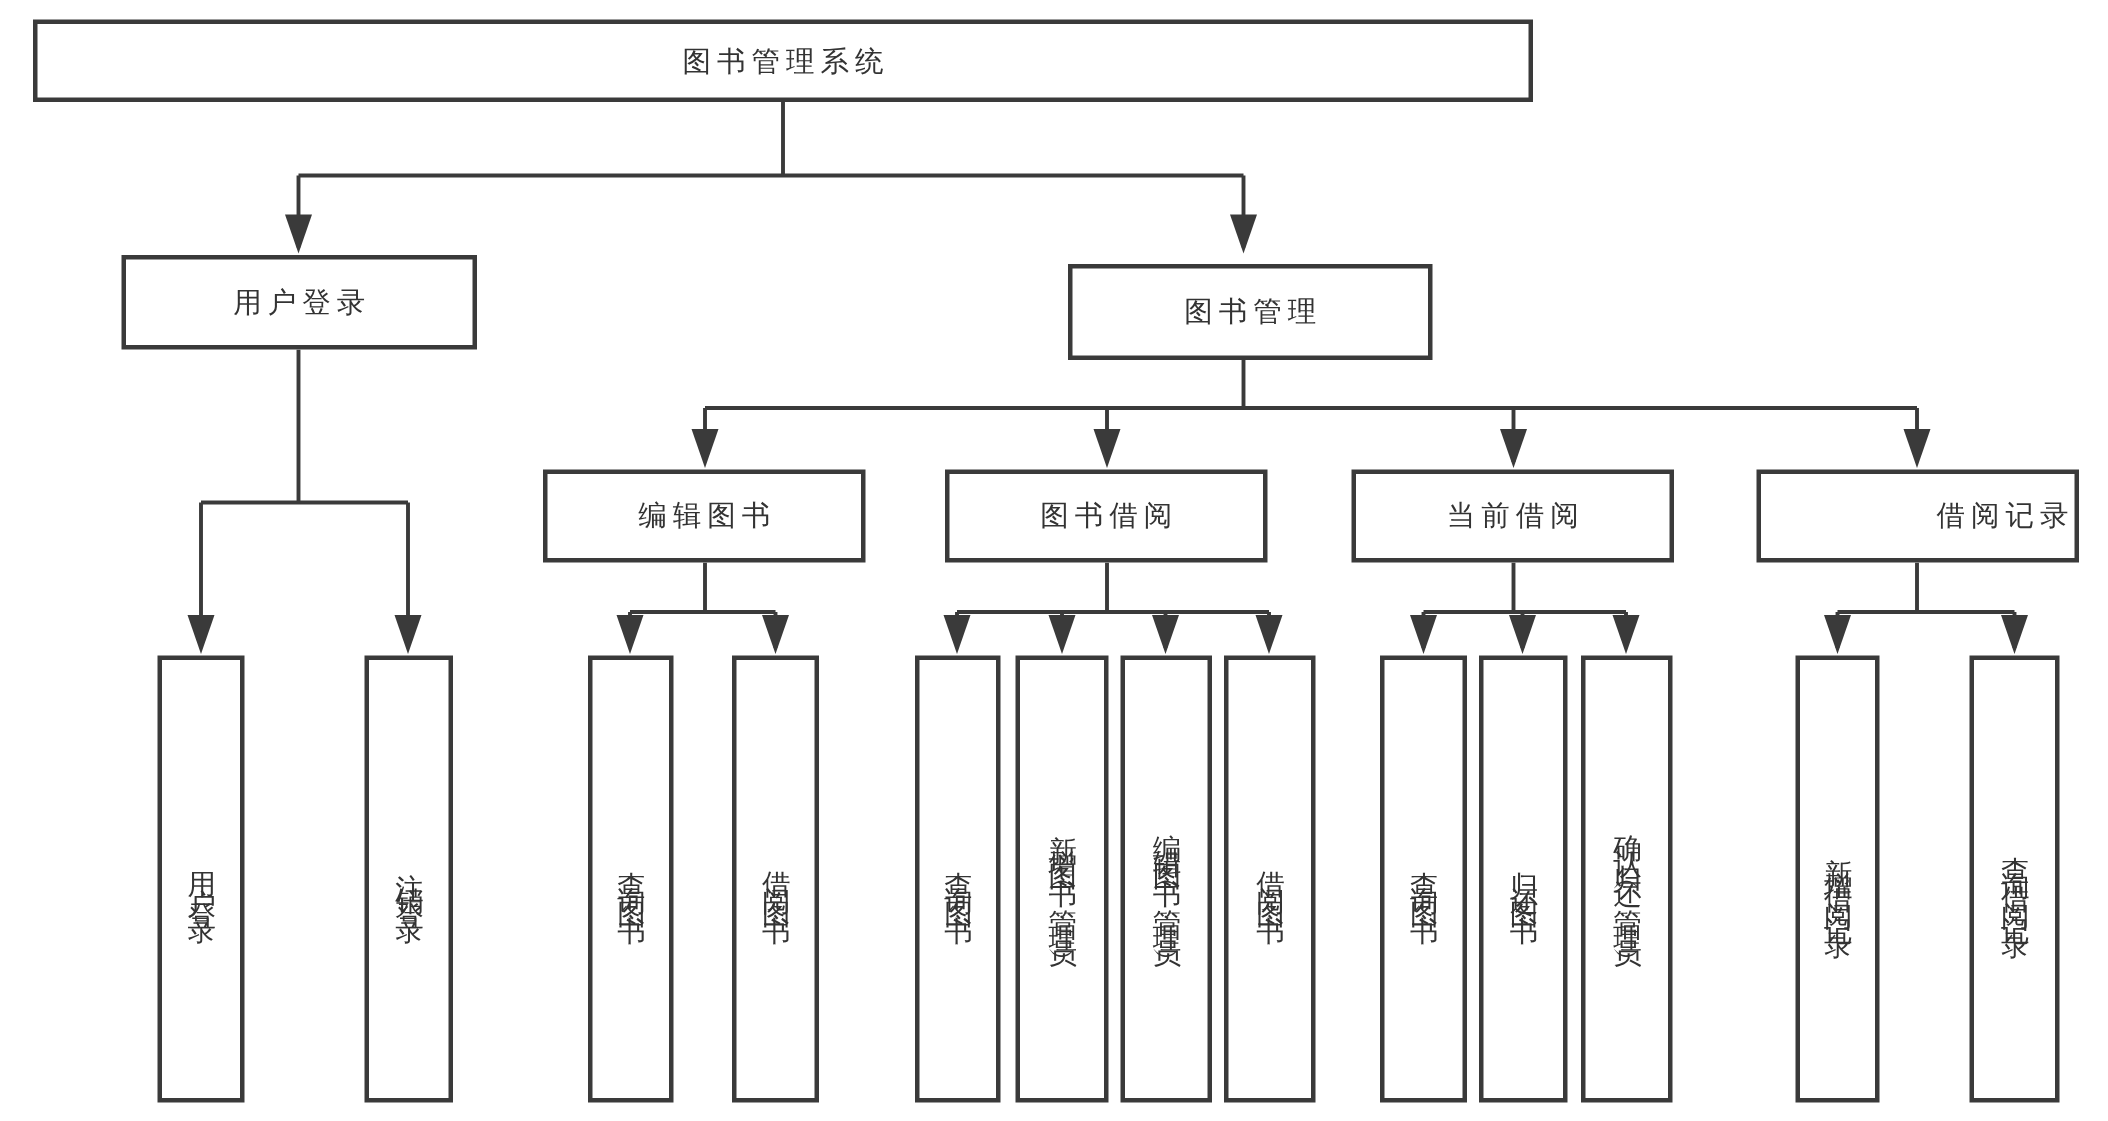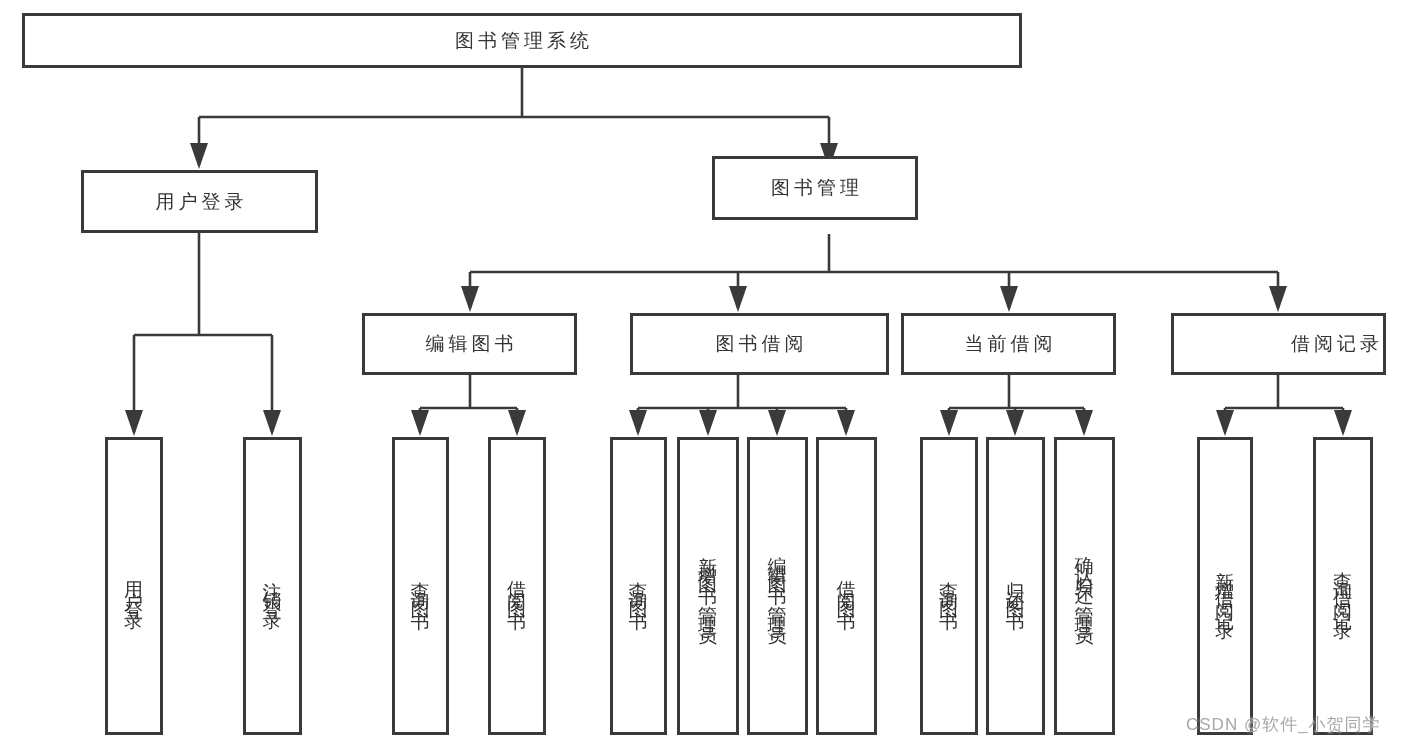--- a/index.html
+++ b/index.html
@@ -112,27 +112,27 @@
       <polygon points="1216,410 1234,410 1225,436"></polygon>
       <polygon points="1334,410 1352,410 1343,436"></polygon>
     </svg>
   <div>
       <div class="node" style="left: 22px; top: 13px; width: 1000px; height: 55px;">
         <span class="label">图书管理系统</span>
       </div>
       <div class="node" style="left: 81px; top: 170px; width: 237px; height: 63px;">
         <span class="label">用户登录</span>
       </div>
-      <div class="node" style="left: 712px; top: 156px; width: 206px; height: 64px;">
+      <div class="node" style="left: 712px; top: 176px; width: 243px; height: 64px;">
         <span class="label">图书管理</span>
       </div>
       <div class="node" style="left: 362px; top: 313px; width: 215px; height: 62px;">
         <span class="label">编辑图书</span>
       </div>
-      <div class="node" style="left: 630px; top: 313px; width: 259px; height: 62px;">
+      <div class="node" style="left: 630px; top: 313px; width: 215px; height: 62px;">
         <span class="label">图书借阅</span>
       </div>
       <div class="node" style="left: 901px; top: 313px; width: 215px; height: 62px;">
         <span class="label">当前借阅</span>
       </div>
       <div class="node" style="left: 1171px; top: 313px; width: 215px; height: 62px; justify-content: flex-end;">
         <span class="label">借阅记录</span>
       </div>
       <div class="node vertical" style="left: 105px; top: 437px; width: 58px; height: 298px;">
         <span class="label">用户登录</span>
@@ -167,14 +167,13 @@
       <div class="node vertical" style="left: 1054px; top: 437px; width: 61px; height: 298px;">
         <span class="label">确认归还（管理员）</span>
       </div>
       <div class="node vertical" style="left: 1197px; top: 437px; width: 56px; height: 298px;">
         <span class="label">新增借阅记录</span>
       </div>
       <div class="node vertical" style="left: 1313px; top: 437px; width: 60px; height: 298px;">
         <span class="label">查询借阅记录</span>
       </div>
     </div>
-  <div class="watermark">CSDN @软件_小贺同学</div>
 </div>
 
 </body></html>

